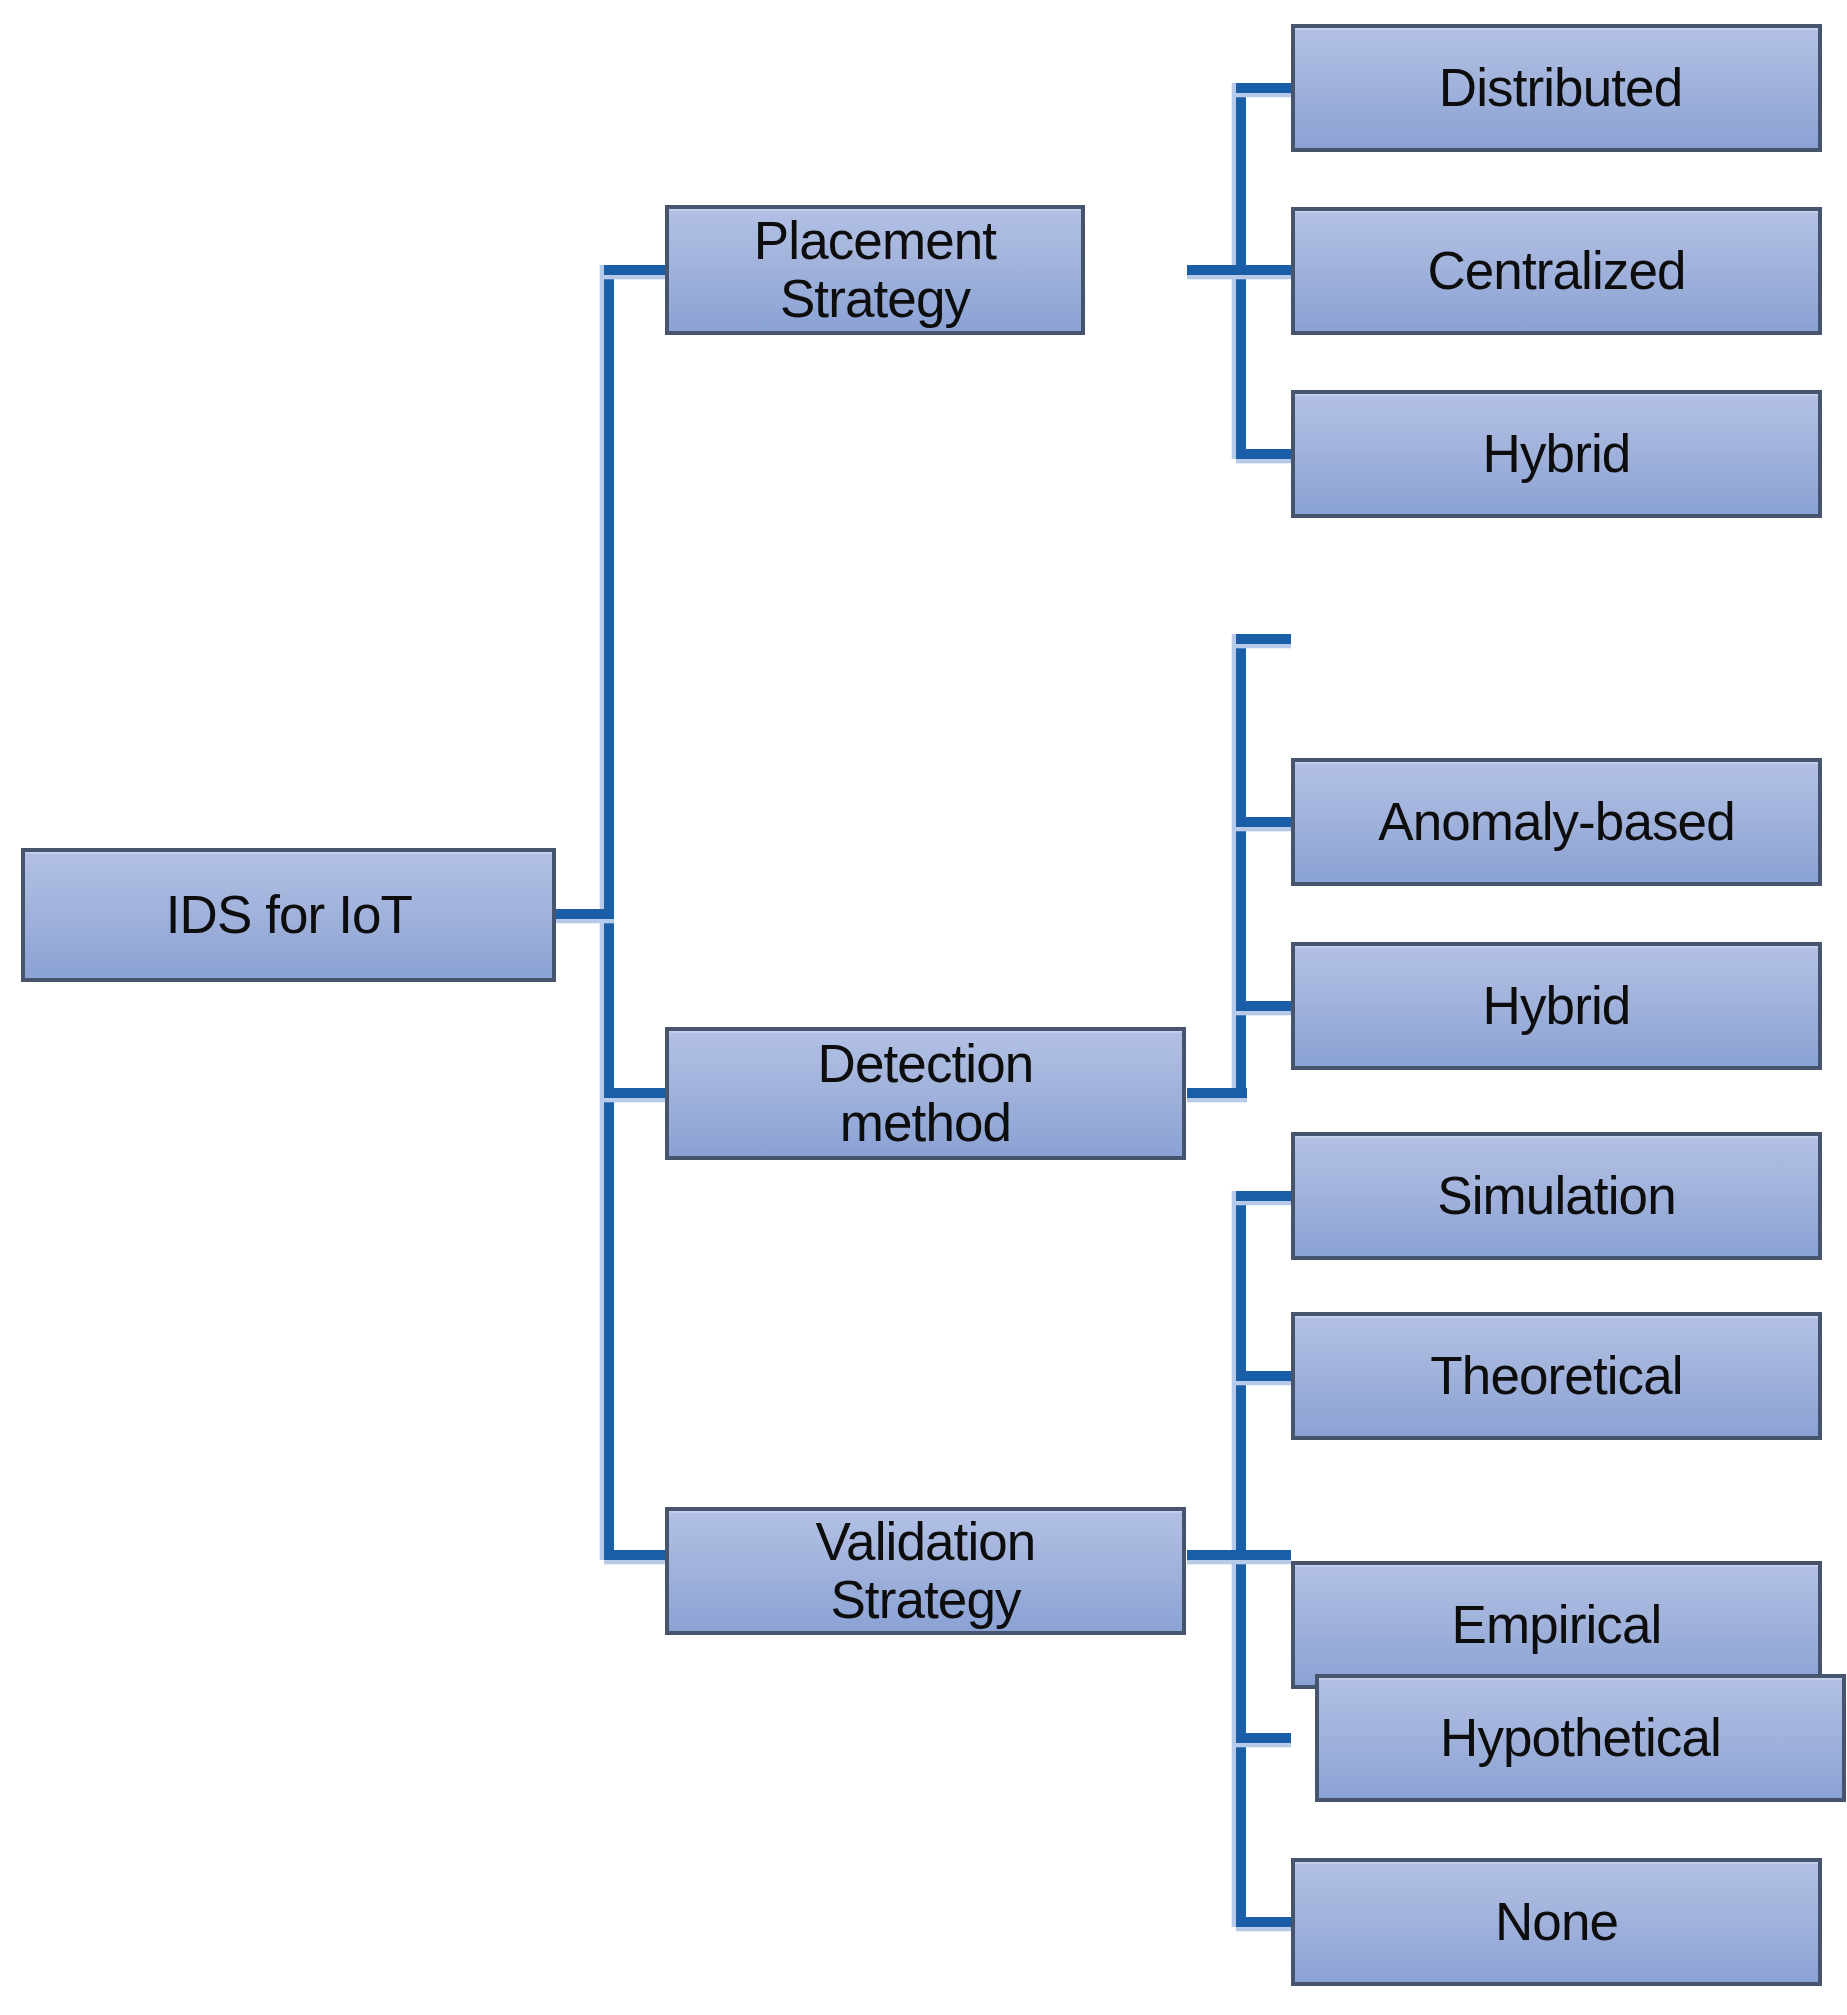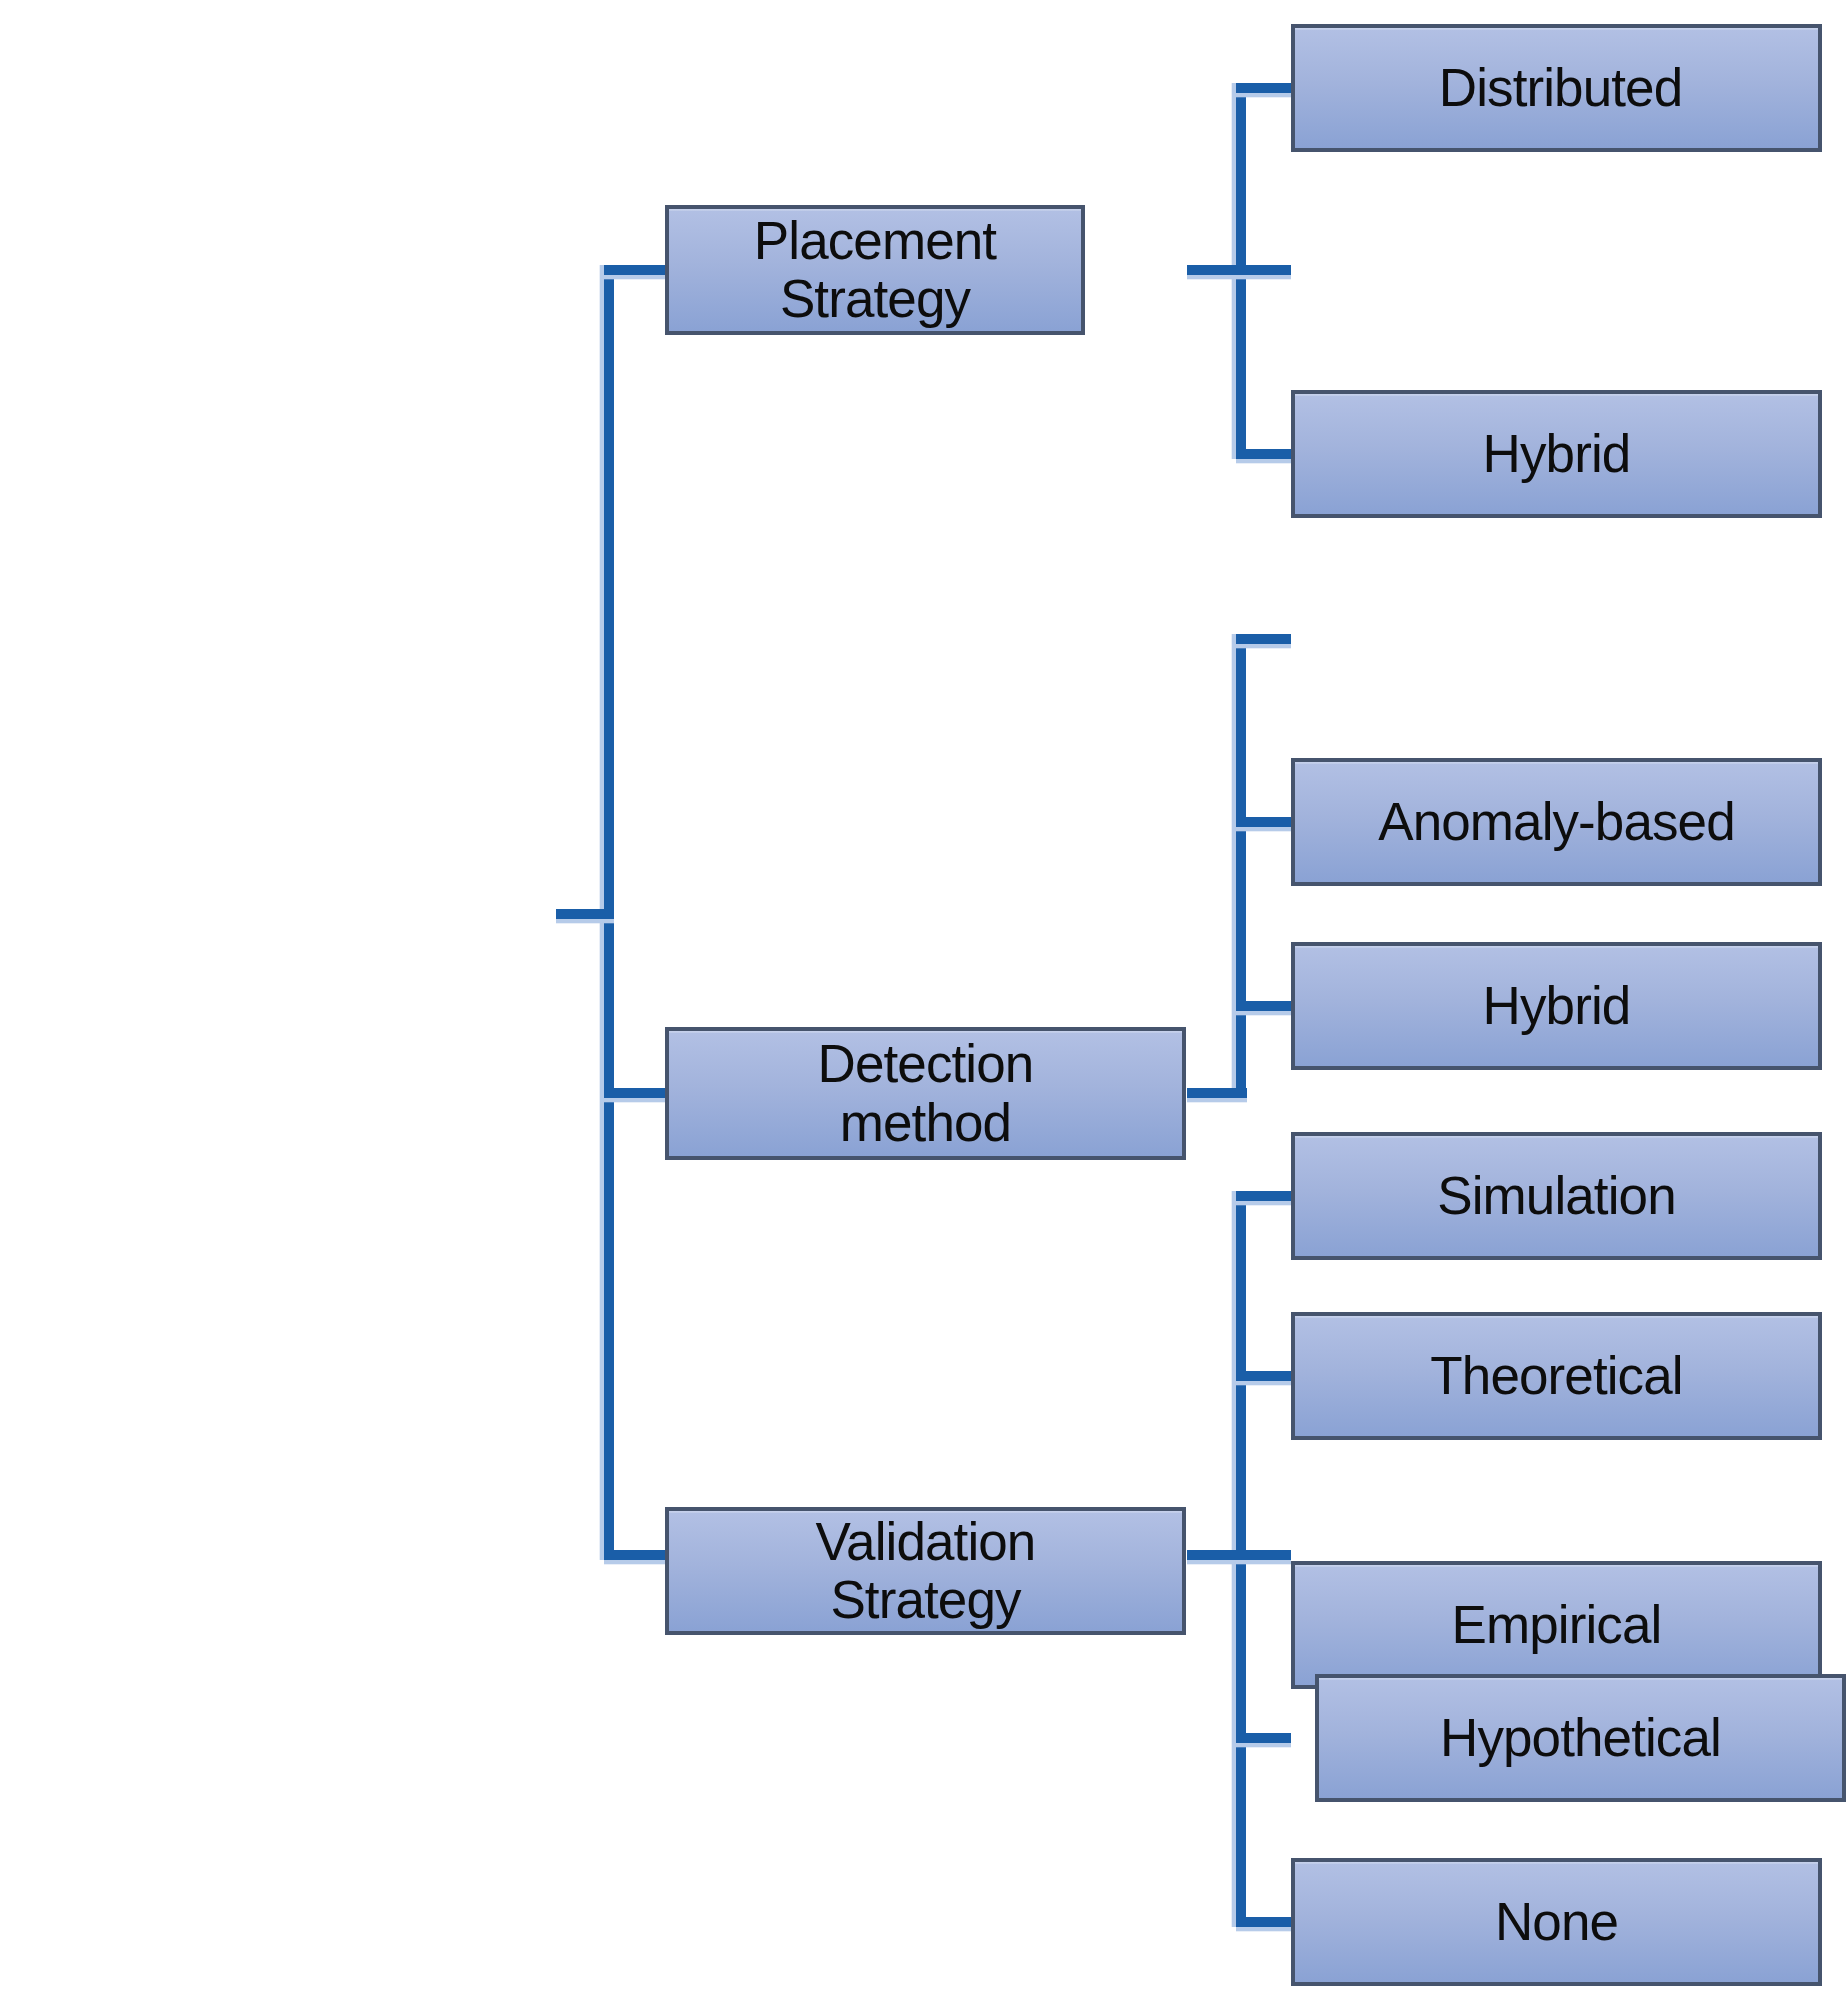--- a/index.html
+++ b/index.html
@@ -106,29 +106,31 @@
   <div class="hline stub" id="h-distributed"></div>
   <div class="hline stub" id="h-hybrid-place"></div>
   <div class="hline stub" id="h-signature"></div>
   <div class="hline stub" id="h-anomaly"></div>
   <div class="hline stub" id="h-hybrid-detect"></div>
   <div class="hline stub" id="h-simulation"></div>
   <div class="hline stub" id="h-theoretical"></div>
   <div class="hline stub" id="h-hypothetical"></div>
   <div class="hline stub" id="h-none"></div>
 
+  <div class="box" id="box-root">IDS for IoT</div>
 
   <div class="box" id="box-placement">Placement
 Strategy</div>
   <div class="box" id="box-detection">Detection
 method</div>
   <div class="box" id="box-validation">Validation
 Strategy</div>
 
   <div class="box leaf" id="box-distributed">Distributed</div>
+  <div class="box leaf" id="box-centralized">Centralized</div>
   <div class="box leaf" id="box-hybrid-place">Hybrid</div>
 
   <div class="box leaf" id="box-anomaly">Anomaly-based</div>
   <div class="box leaf" id="box-hybrid-detect">Hybrid</div>
 
   <div class="box leaf" id="box-simulation">Simulation</div>
   <div class="box leaf" id="box-theoretical">Theoretical</div>
   <div class="box leaf" id="box-empirical">Empirical</div>
   <div class="box leaf" id="box-hypothetical">Hypothetical</div>
   <div class="box leaf" id="box-none">None</div>

